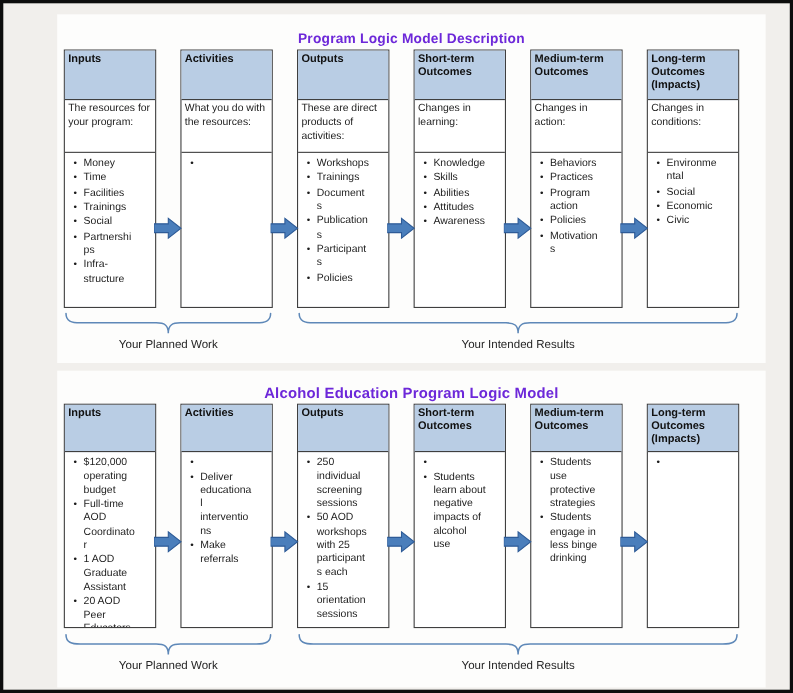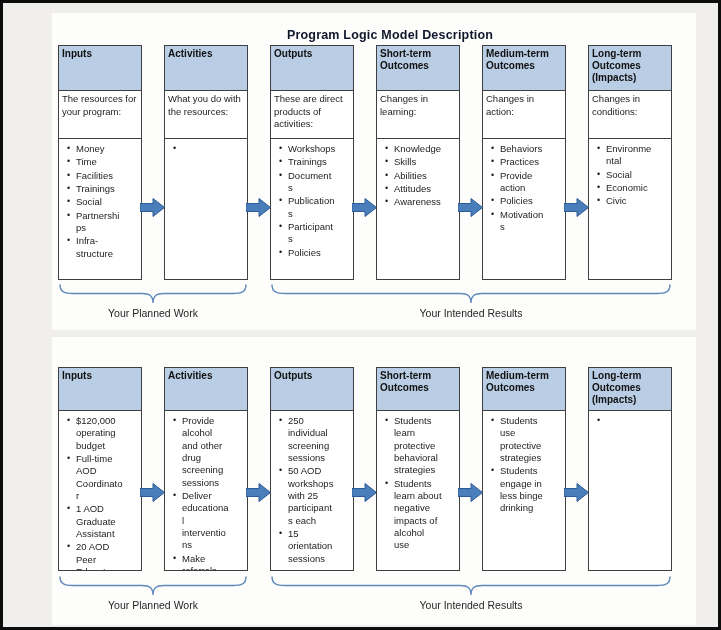--- a/index.html
+++ b/index.html
@@ -9,22 +9,22 @@
     background:#ffffff;
   }
   .frame{
     position:absolute;inset:0;box-sizing:border-box;
     border:3px solid #0d0d0d;background:#f1efec;
   }
   .panel{position:absolute;background:#fdfdfc;}
   .panel.m1{left:49px;top:10px;width:644px;height:317px;}
   .panel.m2{left:49px;top:334px;width:644px;height:288px;}
   .title{
-    position:absolute;left:16px;width:100%;text-align:center;
-    font-weight:700;color:#0f172a;letter-spacing:.2px;
+    position:absolute;left:0;width:100%;text-align:center;
+    font-weight:700;color:#6d28d9;letter-spacing:.2px;
   }
   .m1 .title{top:5px;font-size:12.5px;}
   .m2 .title{top:2px;font-size:13.5px;}
   .row{position:absolute;left:6px;display:flex;align-items:flex-start;}
   .m1 .row{top:32px;}
   .m2 .row{top:30px;}
   .col{
     width:84px;flex:none;box-sizing:border-box;
     border:1px solid #3f3f3f;background:#ffffff;
     display:flex;flex-direction:column;
@@ -196,21 +196,21 @@
             <div class="bullet">
               <span class="dot">•</span>
               <span class="btext">Behaviors</span>
             </div>
             <div class="bullet">
               <span class="dot">•</span>
               <span class="btext">Practices</span>
             </div>
             <div class="bullet">
               <span class="dot">•</span>
-              <span class="btext">Provide action</span>
+              <span class="btext">Program action</span>
             </div>
             <div class="bullet">
               <span class="dot">•</span>
               <span class="btext">Policies</span>
             </div>
             <div class="bullet">
               <span class="dot">•</span>
               <span class="btext">Motivations</span>
             </div>
           </div>
@@ -247,20 +247,21 @@
       <path d="M2,2 C2,9 7,10.5 15,10.5 L84,10.5 C91.5,10.5 95,12.5 95,20 C95,12.5 98.5,10.5 106,10.5 L175,10.5 C183,10.5 188,9 188,2" fill="none" stroke="#5e88b8" stroke-width="1.4" stroke-linecap="round"></path>
     </svg>
     <svg class="brace b2" viewBox="0 0 402 24">
       <path d="M2,2 C2,9 7,10.5 15,10.5 L190,10.5 C197.5,10.5 201,12.5 201,20 C201,12.5 204.5,10.5 212,10.5 L387,10.5 C395,10.5 400,9 400,2" fill="none" stroke="#5e88b8" stroke-width="1.4" stroke-linecap="round"></path>
     </svg>
     <div class="blabel planned">Your Planned Work</div>
     <div class="blabel intended">Your Intended Results</div>
   </section>
 
   <section class="panel m2">
+    <h2 class="title">Alcohol Education Program Logic Model</h2>
     <div class="row" id="row2">
         <div class="col">
           <div class="col-header">Inputs</div>
           <div class="col-bullets">
             <div class="bullet">
               <span class="dot">•</span>
               <span class="btext">$120,000 operating budget</span>
             </div>
             <div class="bullet">
               <span class="dot">•</span>
@@ -279,21 +280,20 @@
         <div class="gap">
           <svg class="arrow" viewBox="0 0 26 21">
             <polygon points="0,6.5 13,6.5 13,1.5 24.5,10.5 13,19.5 13,14.5 0,14.5" fill="#4a7ebb" stroke="#2e5b97" stroke-width="1"></polygon>
           </svg>
         </div>
         <div class="col">
           <div class="col-header">Activities</div>
           <div class="col-bullets">
             <div class="bullet">
               <span class="dot">•</span>
-              <span class="btext">Provide alcohol and other drug screening sessions</span>
             </div>
             <div class="bullet">
               <span class="dot">•</span>
               <span class="btext">Deliver educational interventions</span>
             </div>
             <div class="bullet">
               <span class="dot">•</span>
               <span class="btext">Make referrals</span>
             </div>
           </div>
@@ -323,21 +323,20 @@
         <div class="gap">
           <svg class="arrow" viewBox="0 0 26 21">
             <polygon points="0,6.5 13,6.5 13,1.5 24.5,10.5 13,19.5 13,14.5 0,14.5" fill="#4a7ebb" stroke="#2e5b97" stroke-width="1"></polygon>
           </svg>
         </div>
         <div class="col">
           <div class="col-header">Short-term Outcomes</div>
           <div class="col-bullets">
             <div class="bullet">
               <span class="dot">•</span>
-              <span class="btext">Students learn protective behavioral strategies</span>
             </div>
             <div class="bullet">
               <span class="dot">•</span>
               <span class="btext">Students learn about negative impacts of alcohol use</span>
             </div>
           </div>
         </div>
         <div class="gap">
           <svg class="arrow" viewBox="0 0 26 21">
             <polygon points="0,6.5 13,6.5 13,1.5 24.5,10.5 13,19.5 13,14.5 0,14.5" fill="#4a7ebb" stroke="#2e5b97" stroke-width="1"></polygon>

